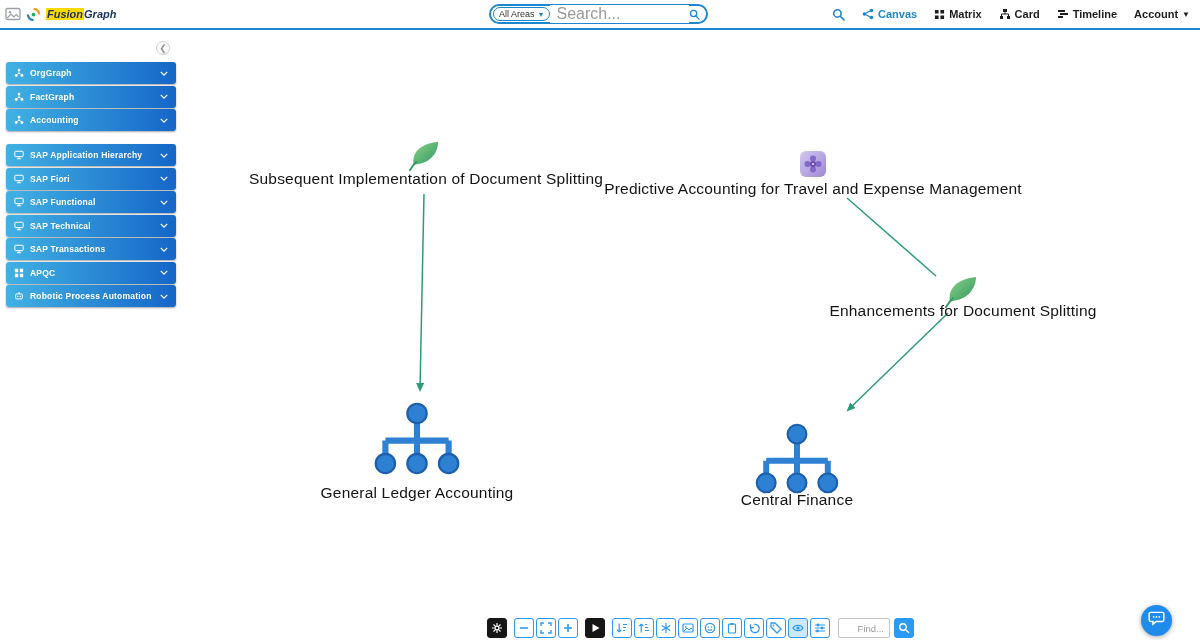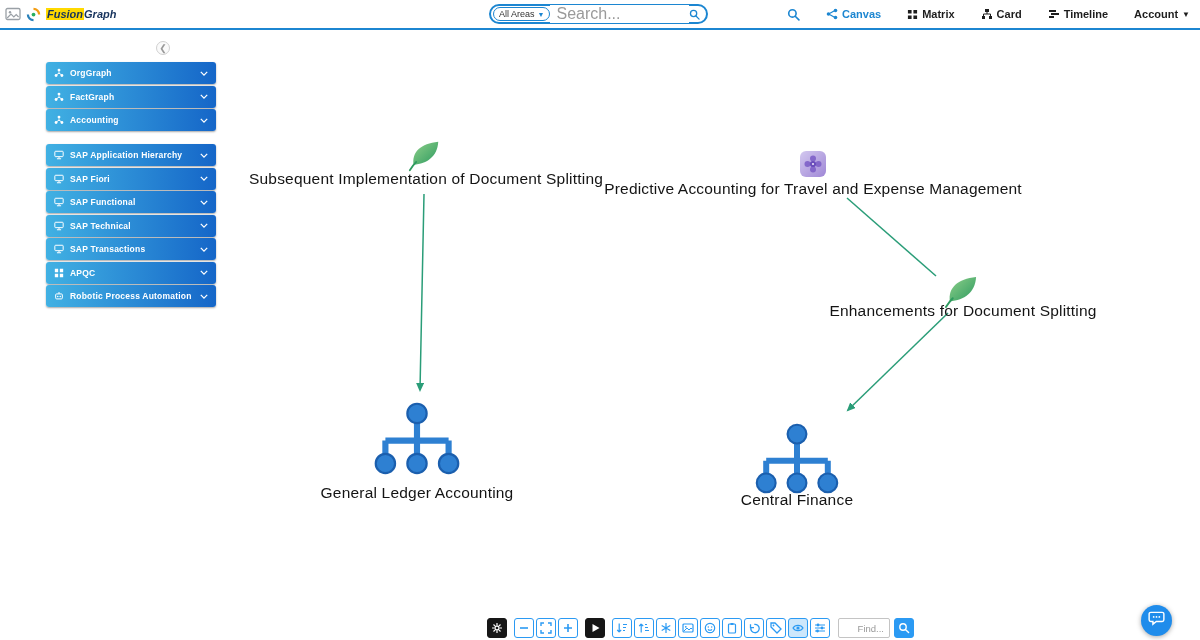--- a/index.html
+++ b/index.html
@@ -20,36 +20,36 @@
     padding:0 6px 0 2px; background:#fff; }
   .areapill { border:1px solid #1c86d1; border-radius:9px; height:14px; display:flex;
     align-items:center; gap:3px; padding:0 5px; font-size:9px; color:#333; cursor:pointer;
     white-space:nowrap; }
   .areapill .caret { font-size:7px; color:#1c86d1; }
   .searchwrap input { border:none; outline:none; flex:1; font-size:16px; padding-left:6px;
     color:#555; min-width:0; font-family:"Liberation Sans",sans-serif; }
   .searchwrap input::placeholder { color:#9a9a9a; }
   .mag { color:#1c86d1; display:flex; }
 
-  .hnav { margin-left:auto; display:flex; align-items:center; gap:26px; padding-right:10px; }
+  .hnav { margin-left:auto; display:flex; align-items:center; gap:17px; padding-right:10px; }
   .nv { display:flex; align-items:center; gap:4px; font-size:11px; font-weight:600;
     color:#1d1d1d; cursor:pointer; white-space:nowrap; }
   .nv.active { color:#1c86d1; }
   .nv svg { display:block; }
   .nv .caret { font-size:8px; }
 
   
   .collapse-btn { position:absolute; left:156px; top:41px; width:14px; height:14px;
     border-radius:50%; border:1px solid #d0d0d0; background:#fafafa; color:#999;
     font-size:9px; line-height:12px; text-align:center; cursor:pointer; z-index:15; }
   .sidebar { position:absolute; left:6px; top:62px; width:170px; z-index:15; }
   .sgroup2 { margin-top:13px; }
   .side-item { width:170px; height:22px; display:flex; align-items:center; padding:0 8px;
     border-radius:3px; margin-bottom:1.5px; color:#fff; cursor:pointer;
-    background:linear-gradient(90deg,#41b1e3,#1566c8); box-shadow:0 1px 2px rgba(0,0,0,.35);margin-left:40px; }
+    background:linear-gradient(90deg,#41b1e3,#1566c8); box-shadow:0 1px 2px rgba(0,0,0,.35); }
   .si-icon { display:flex; }
   .si-icon svg { width:10px; height:10px; display:block; }
   .si-label { flex:1; font-size:8.5px; font-weight:700; margin-left:6px; letter-spacing:.2px;
     white-space:nowrap; overflow:hidden; }
   .si-chev svg { width:8px; height:5px; display:block; }
 
   
   .edges { position:absolute; left:0; top:0; width:1200px; height:640px; z-index:1;
     pointer-events:none; }
   .node-icon { position:absolute; z-index:2; cursor:pointer; }

